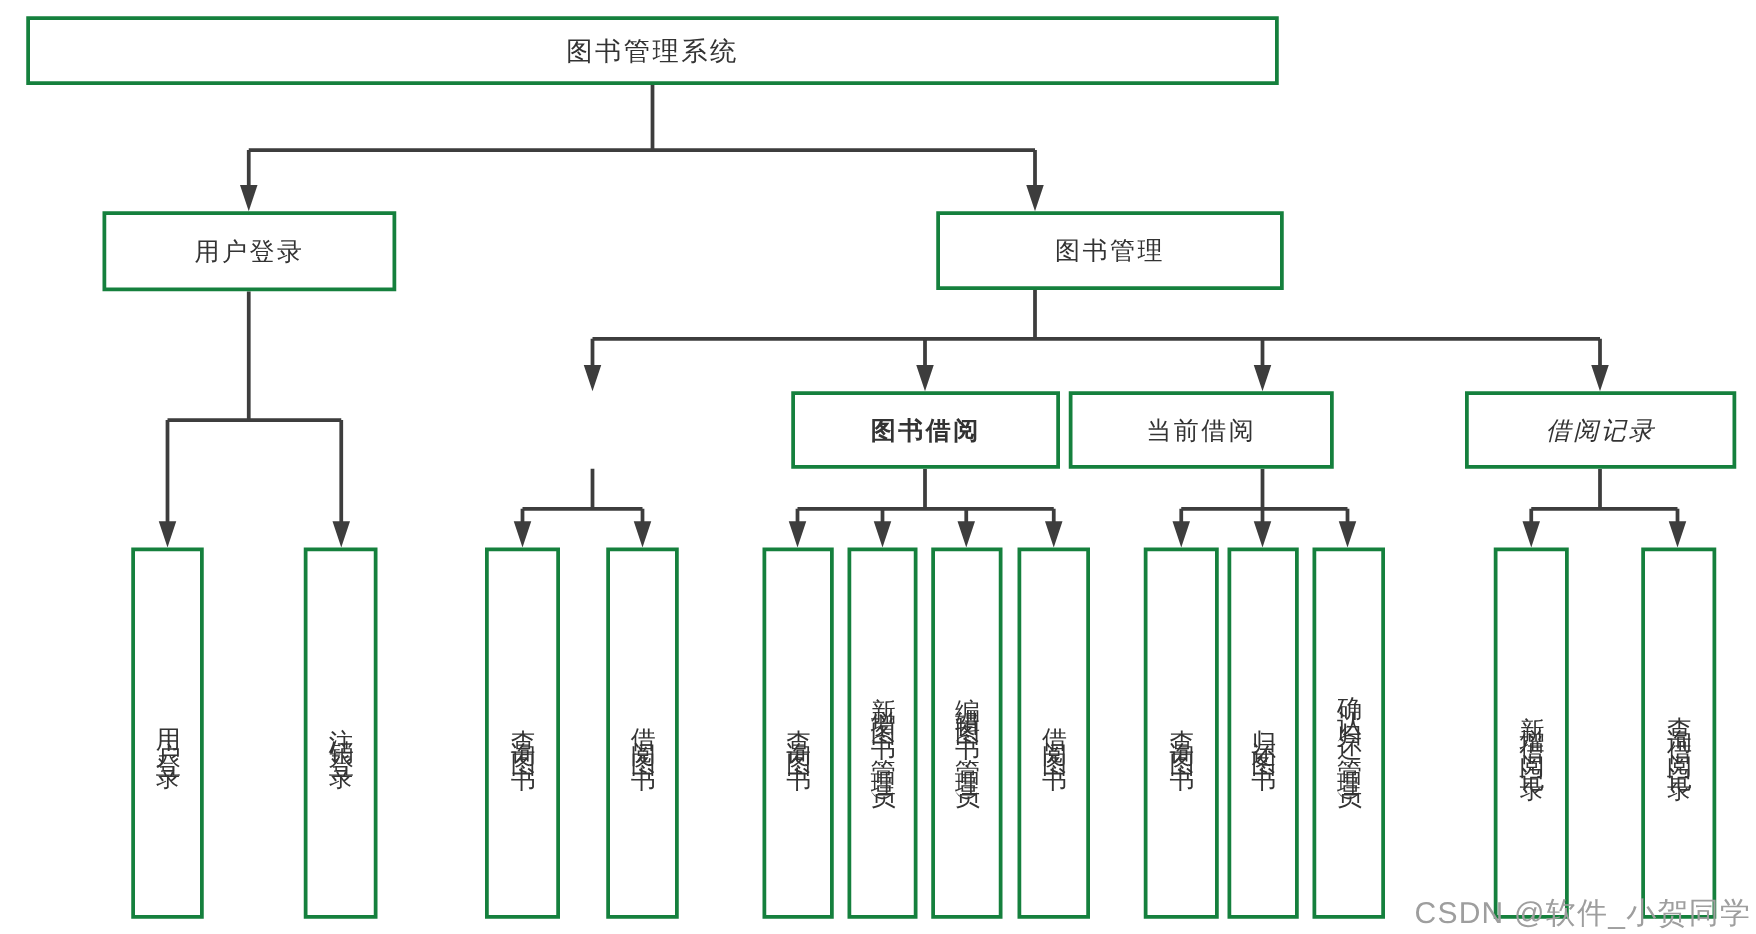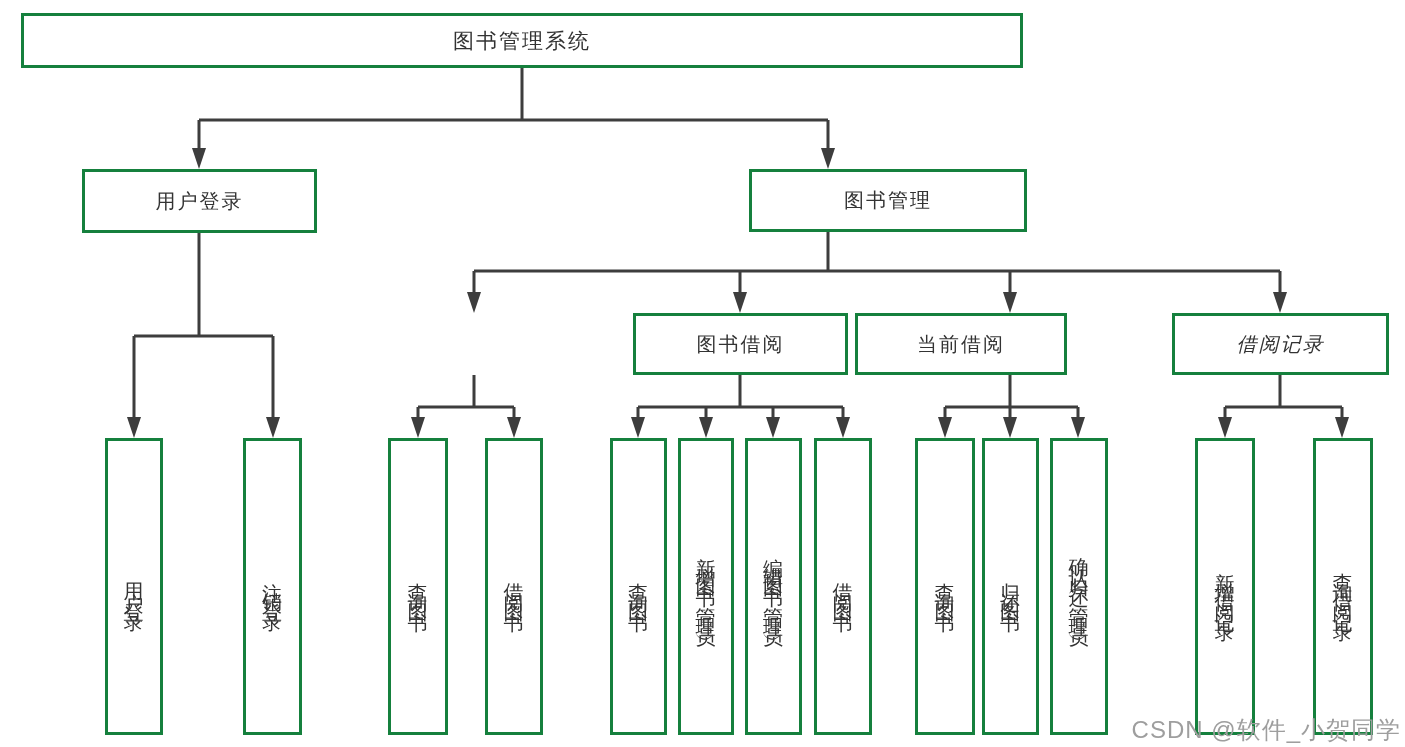--- a/index.html
+++ b/index.html
@@ -105,21 +105,21 @@
       <path d="M1225,438 L1218,417 L1232,417 Z"></path>
       <path d="M1342,438 L1335,417 L1349,417 Z"></path>
     </g>
   </svg>
 
   <div class="node hbox title" style="left:21px; top:13px; width:1002px; height:55px;">图书管理系统</div>
 
   <div class="node hbox" style="left:82px; top:169px; width:235px; height:64px;">用户登录</div>
   <div class="node hbox" style="left:712px; top:169px; width:278px; height:63px;margin-left:37px;">图书管理</div>
 
-  <div class="node hbox" style="left:633px; top:313px; width:215px; height:62px;">图书借阅</div>
+  <div class="node hbox" style="left:633px; top:313px; width:215px; height:62px;font-weight:bold;">图书借阅</div>
   <div class="node hbox" style="left:855px; top:313px; width:212px; height:62px;">当前借阅</div>
   <div class="node hbox" style="left:1172px; top:313px; width:217px; height:62px;font-style:italic;">借阅记录</div>
 
   <div class="node vbox" style="left:105px; top:438px; width:58px; height:297px;">
     <span class="vtext">用户登录</span>
   </div>
   <div class="node vbox" style="left:243px; top:438px; width:59px; height:297px;">
     <span class="vtext">注销登录</span>
   </div>
   <div class="node vbox" style="left:388px; top:438px; width:60px; height:297px;">

